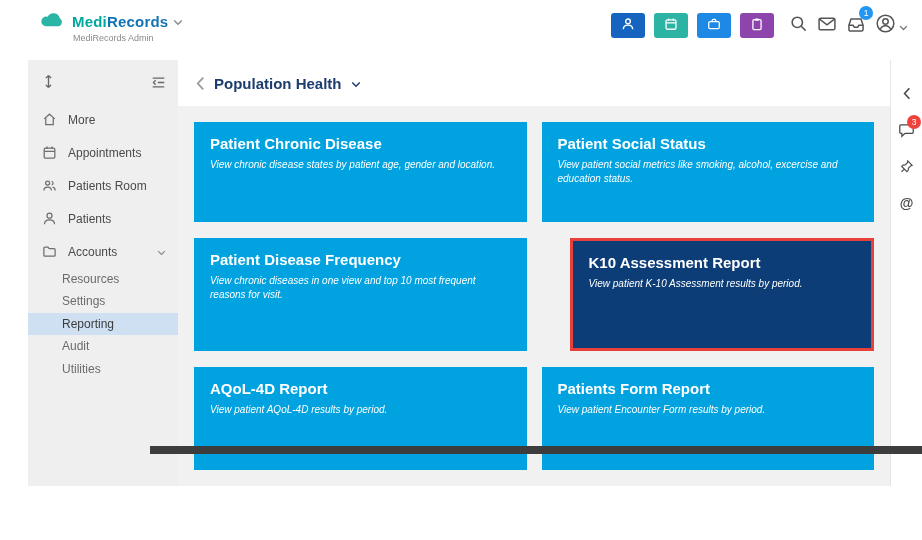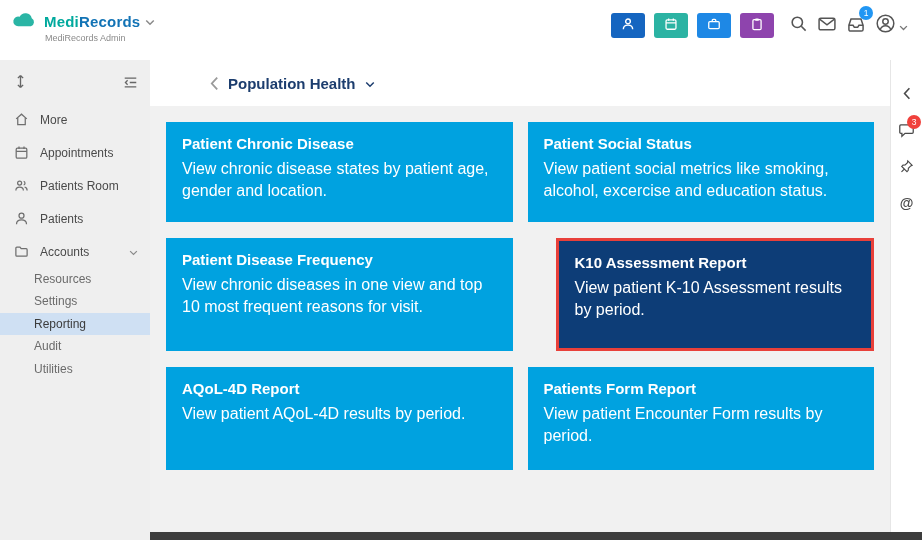--- a/index.html
+++ b/index.html
@@ -1,18 +1,18 @@
 <!DOCTYPE html>
 <html><head>
 <meta charset="utf-8">
 <style>
   * { margin:0; padding:0; box-sizing:border-box; }
   html,body { width:922px; height:540px; font-family:"Liberation Sans", sans-serif; overflow:hidden; background:#fff; }
-  .app { position:relative; display:grid; width:922px; height:540px;
-         grid-template-rows:60px 1fr; grid-template-columns:150px 1fr 32px; }
+  .app { position:relative; display:grid; width:922px; height:454px;
+         grid-template-rows:60px 1fr; grid-template-columns:150px 1fr 32px;padding-left:28px; }
 
   
   .topbar { grid-column:1/4; display:flex; align-items:flex-start; justify-content:space-between;
             padding:10px 14px 0 10px; background:#fff; }
   .brand { display:flex; flex-direction:column; cursor:pointer; }
   .brand-row { display:flex; align-items:center; gap:5px; }
   .brand-name { font-weight:bold; font-size:15px; letter-spacing:.2px; }
   .medi { color:#00a99d; } .records { color:#1273b5; }
   .brand-sub { font-size:9px; color:#8a8a8a; margin:1px 0 0 35px; }
   .top-actions { display:flex; align-items:center; gap:9px; margin-top:3px; }
@@ -32,29 +32,29 @@
   .sidebar-head { display:flex; justify-content:space-between; align-items:center; padding:8px 12px 10px 14px; color:#666; }
   .side-item { display:flex; align-items:center; gap:11px; padding:9px 12px 9px 14px;
                font-size:12px; color:#4a4a4a; cursor:pointer; }
   .side-item .s-icon { color:#6f6f6f; display:flex; }
   .side-item .r-chev { margin-left:auto; color:#8a8a8a; }
   .sub-item { padding:4px 12px 4px 34px; font-size:12px; color:#6b6b6b; cursor:pointer; line-height:1.2; }
   .sub-item.active { background:#cfe0f3; color:#3c3c3c; }
 
   
   .main { display:flex; flex-direction:column; min-width:0; }
-  .main-header { height:46px; background:#fff; display:flex; align-items:center; gap:9px; padding:0 18px; cursor:pointer;margin-left:42px; }
+  .main-header { height:46px; background:#fff; display:flex; align-items:center; gap:9px; padding:0 18px; cursor:pointer; }
   .back-chev { color:#9a9a9a; display:flex; }
   .page-title { color:#1c3d6e; font-weight:bold; font-size:15px; }
   .title-caret { color:#1c3d6e; }
   .content { flex:1; background:#f1f1f1; padding:16px; display:grid; grid-template-columns:1fr 1fr;
              grid-template-rows:100px 113px 103px; gap:16px 15px; align-content:start; }
   .card { background:#00a2e0; color:#fff; padding:13px 16px; cursor:pointer; overflow:hidden; }
   .card h3 { font-size:15px; font-weight:bold; margin-bottom:6px; }
-  .card p { font-size:16px; line-height:1.4; }
+  .card p { font-size:10px; line-height:1.4;font-style:italic; }
   .card.highlighted { background:#0d3d77; border:3px solid #e8403a;margin-left:28px; }
 
   
   .rail { background:#fff; border-left:1px solid #e6e6e6; display:flex; flex-direction:column;
           align-items:center; padding-top:26px; gap:17px; }
   .rail .plain-icon { color:#4a4a4a; }
   .rail-chev { color:#2a2a2a; }
 
   
   .bottom-strip { position:absolute; left:150px; right:0; bottom:0; height:8px; background:#3d3d3d; cursor:pointer; }

